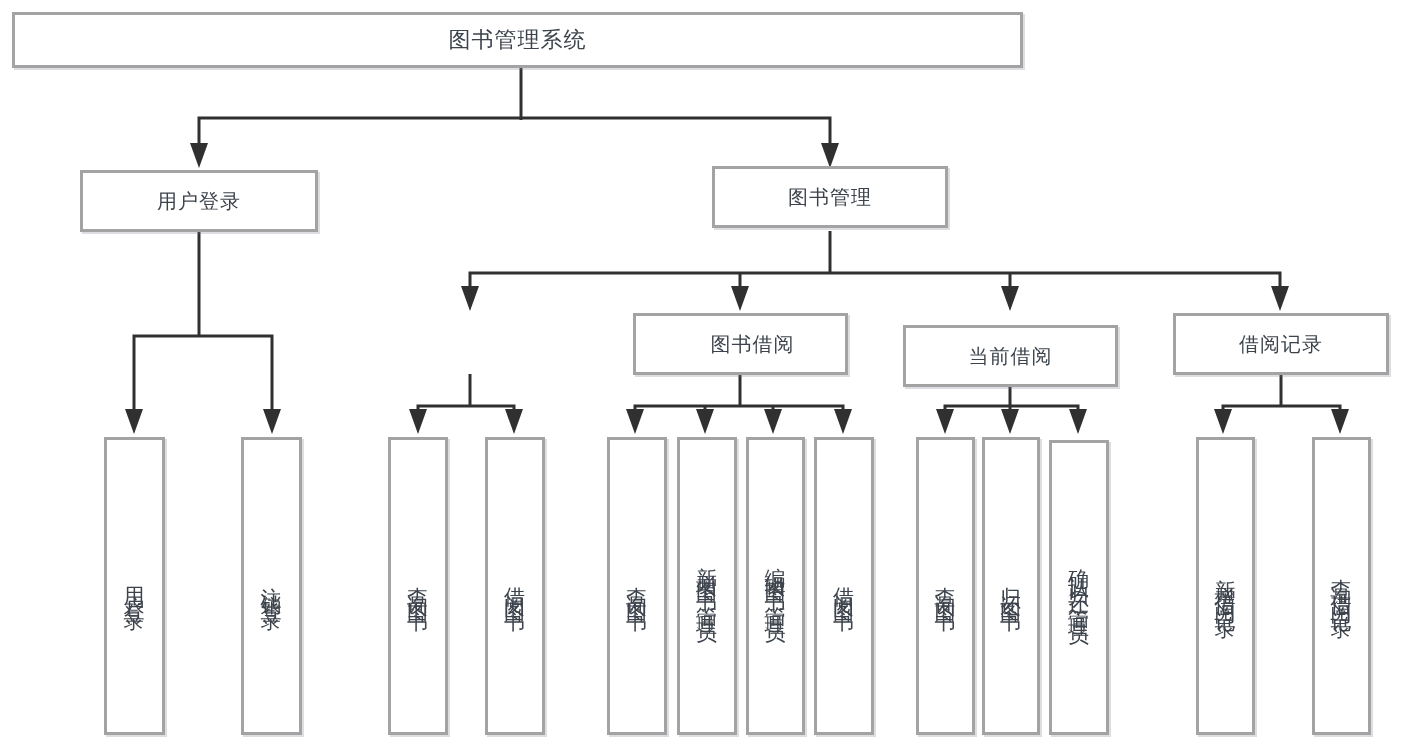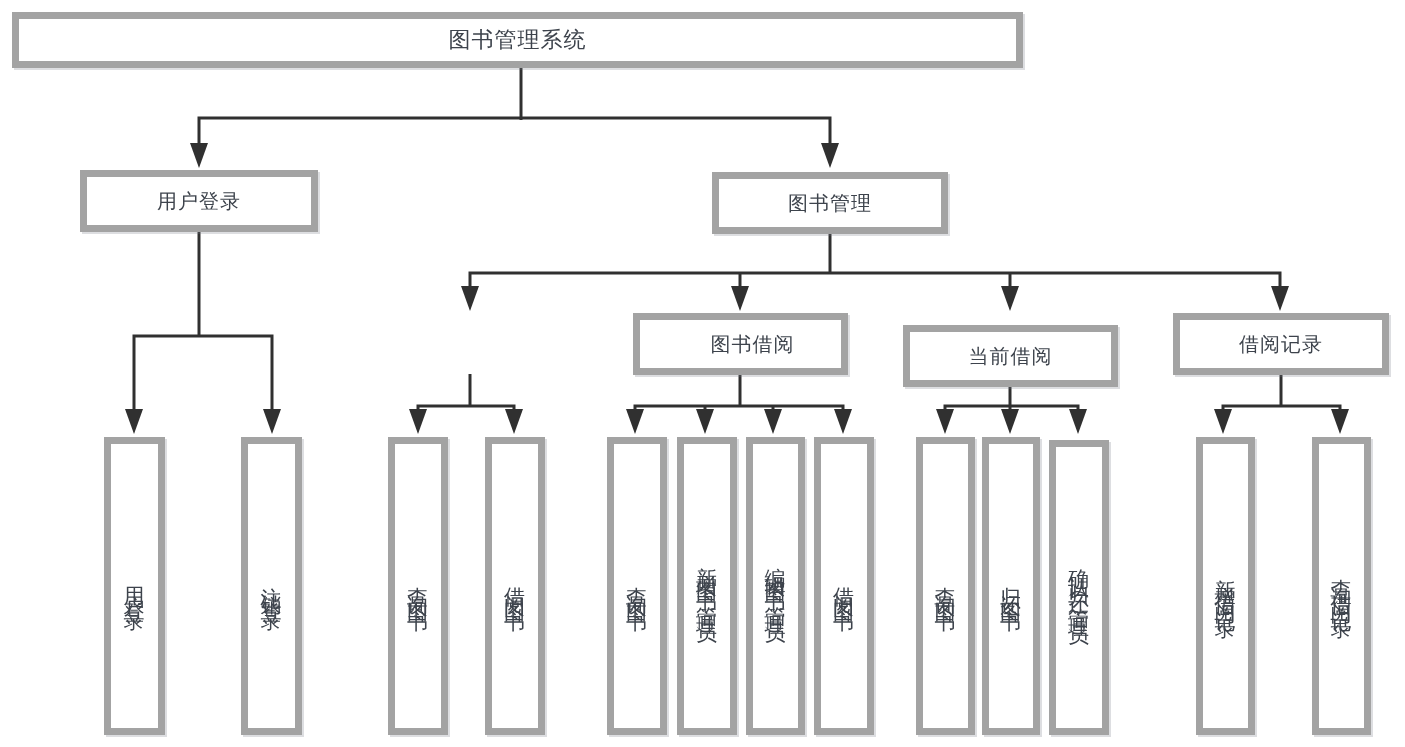--- a/index.html
+++ b/index.html
@@ -12,21 +12,21 @@
     overflow: hidden;
   }
   .connector-layer {
     position: absolute;
     left: 0; top: 0;
     width: 1405px; height: 747px;
   }
   .node {
     position: absolute;
     box-sizing: border-box;
-    border: 7px solid #a3a3a3;
+    border: 3px solid #a3a3a3;
     background: #ffffff;
     color: #3d434c;
     display: flex;
     align-items: center;
     justify-content: center;
     box-shadow: 2px 2px 0 rgba(120,125,135,0.25);
   }
   .node.h { font-size: 20px; letter-spacing: 1px; white-space: nowrap; }
   .node.root-box { font-size: 22px; }
   .node.leaf {
@@ -100,21 +100,21 @@
       <polygon points="1001,409 1019,409 1010,434"></polygon>
       <polygon points="1069,409 1087,409 1078,434"></polygon>
       <polygon points="1214,409 1232,409 1223,434"></polygon>
       <polygon points="1331,409 1349,409 1340,434"></polygon>
     </g>
   </svg>
 
   <div class="node h root-box" style="left:12px; top:12px; width:1011px; height:56px;">图书管理系统</div>
 
   <div class="node h" style="left:80px; top:170px; width:238px; height:62px;">用户登录</div>
-  <div class="node h" style="left:712px; top:172px; width:236px; height:62px;">图书管理</div>
+  <div class="node h" style="left:712px; top:166px; width:236px; height:62px;">图书管理</div>
 
   <div class="node h" style="left:633px; top:313px; width:215px; height:62px;padding-left:24px;">图书借阅</div>
   <div class="node h" style="left:903px; top:313px; width:215px; height:62px;margin-top:12px;">当前借阅</div>
   <div class="node h" style="left:1173px; top:313px; width:216px; height:62px;">借阅记录</div>
 
   <div class="node leaf" style="left:104px; top:437px; width:61px; height:298px;">用户登录</div>
   <div class="node leaf" style="left:241px; top:437px; width:61px; height:298px;">注销登录</div>
 
   <div class="node leaf" style="left:388px; top:437px; width:60px; height:298px;">查询图书</div>
   <div class="node leaf" style="left:485px; top:437px; width:60px; height:298px;">借阅图书</div>

